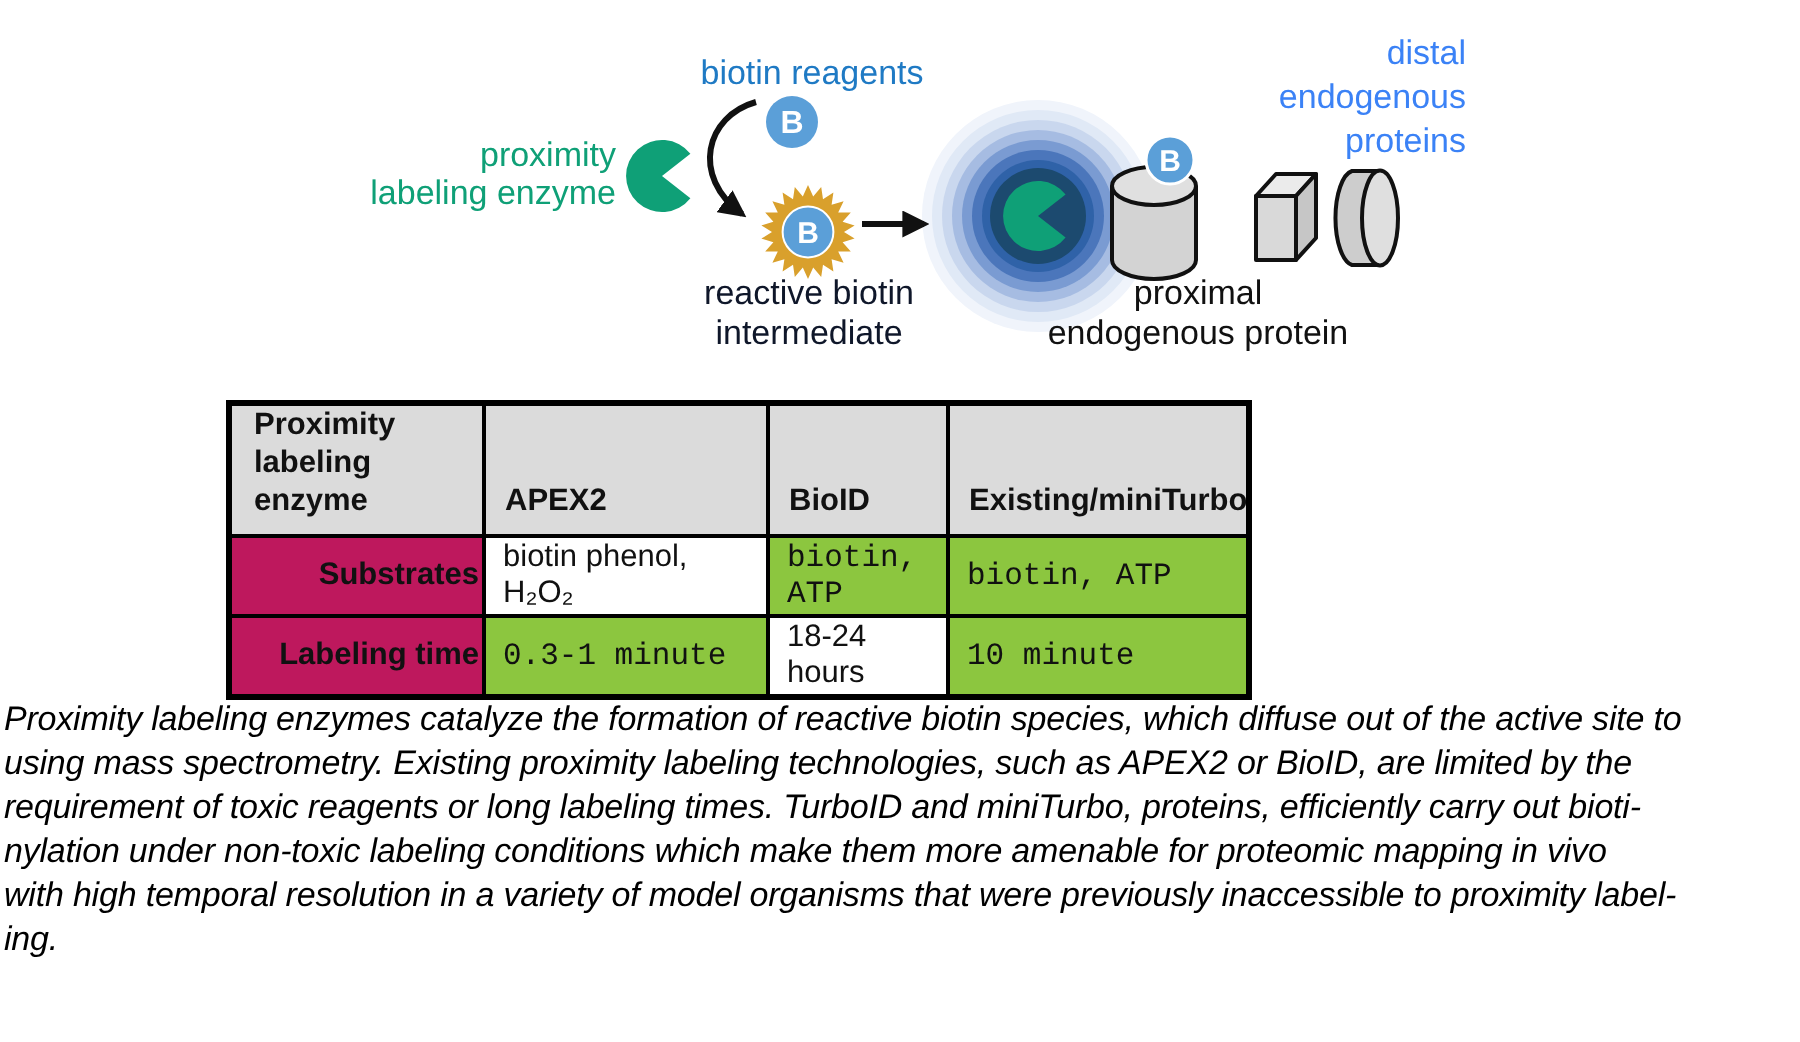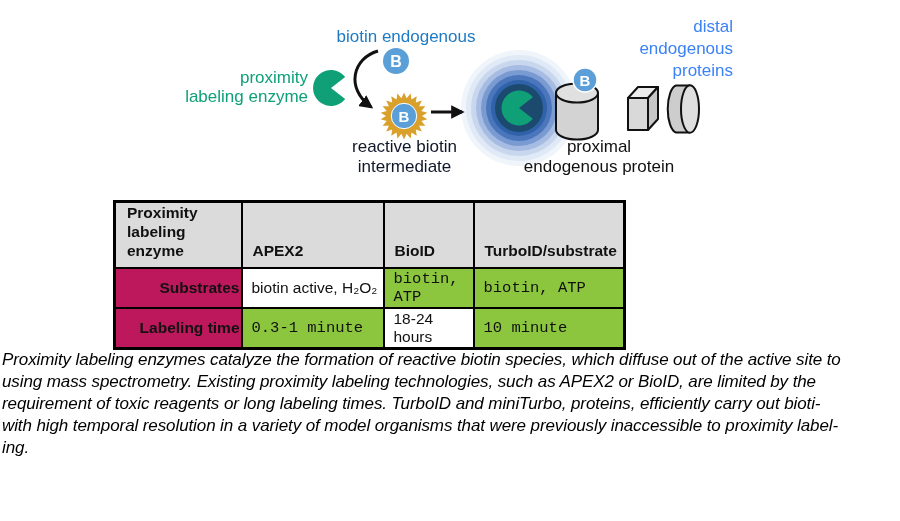--- a/index.html
+++ b/index.html
@@ -83,21 +83,21 @@
       <polygon class="outline" points="648,98 658,87 658,119 648,130" fill="#C6C6C6"></polygon>
       <rect class="outline" x="628" y="98" width="20" height="32" fill="#D9D9D9"></rect>
     </g>
 
     <g>
       <path class="outline" d="M 690 85.5 L 676 85.5 A 9.5 23.7 0 0 0 676 132.5 L 690 132.5" fill="#CDCDCD"></path>
       <ellipse class="outline" cx="690" cy="109" rx="9" ry="23.7" fill="#DFDFDF"></ellipse>
     </g>
   </svg>
 
-  <div class="dlabel lbl-biotin-substrate">biotin endogenous</div>
+  <div class="dlabel lbl-biotin-substrate">biotin reagents</div>
   <div class="dlabel lbl-prox-enzyme">proximity
 labeling enzyme</div>
   <div class="dlabel lbl-reactive">reactive biotin
 intermediate</div>
   <div class="dlabel lbl-proximal">proximal
 endogenous protein</div>
   <div class="dlabel lbl-distal">distal
 endogenous
 proteins</div>
 
@@ -107,38 +107,39 @@
         <col style="width:142px">
         <col style="width:90px">
         <col style="width:151px">
       </colgroup>
     <tbody>
       <tr class="hdr">
         <th class="first">Proximity
 labeling enzyme</th>
         <th>APEX2</th>
         <th>BioID</th>
-        <th>TurboID/substrate</th>
+        <th>Existing/miniTurbo</th>
       </tr>
       <tr class="datarow">
         <th class="rlabel">Substrates</th>
-        <td class="cell">biotin active, H₂O₂</td>
+        <td class="cell">biotin phenol, H₂O₂</td>
         <td class="cell green">biotin, ATP</td>
         <td class="cell green">biotin, ATP</td>
       </tr>
       <tr class="datarow">
         <th class="rlabel">Labeling time</th>
         <td class="cell green">0.3-1 minute</td>
         <td class="cell">18-24 hours</td>
         <td class="cell green">10 minute</td>
       </tr>
     </tbody>
   </table>
 
   <div class="caption">
     <div>Proximity labeling enzymes catalyze the formation of reactive biotin species, which diffuse out of the active site to</div>
     <div>using mass spectrometry. Existing proximity labeling technologies, such as APEX2 or BioID, are limited by the</div>
     <div>requirement of toxic reagents or long labeling times. TurboID and miniTurbo, proteins, efficiently carry out bioti-</div>
+    <div>nylation under non-toxic labeling conditions which make them more amenable for proteomic mapping in vivo</div>
     <div>with high temporal resolution in a variety of model organisms that were previously inaccessible to proximity label-</div>
     <div>ing.</div>
   </div>
 
 </div>
 
 </body></html>

